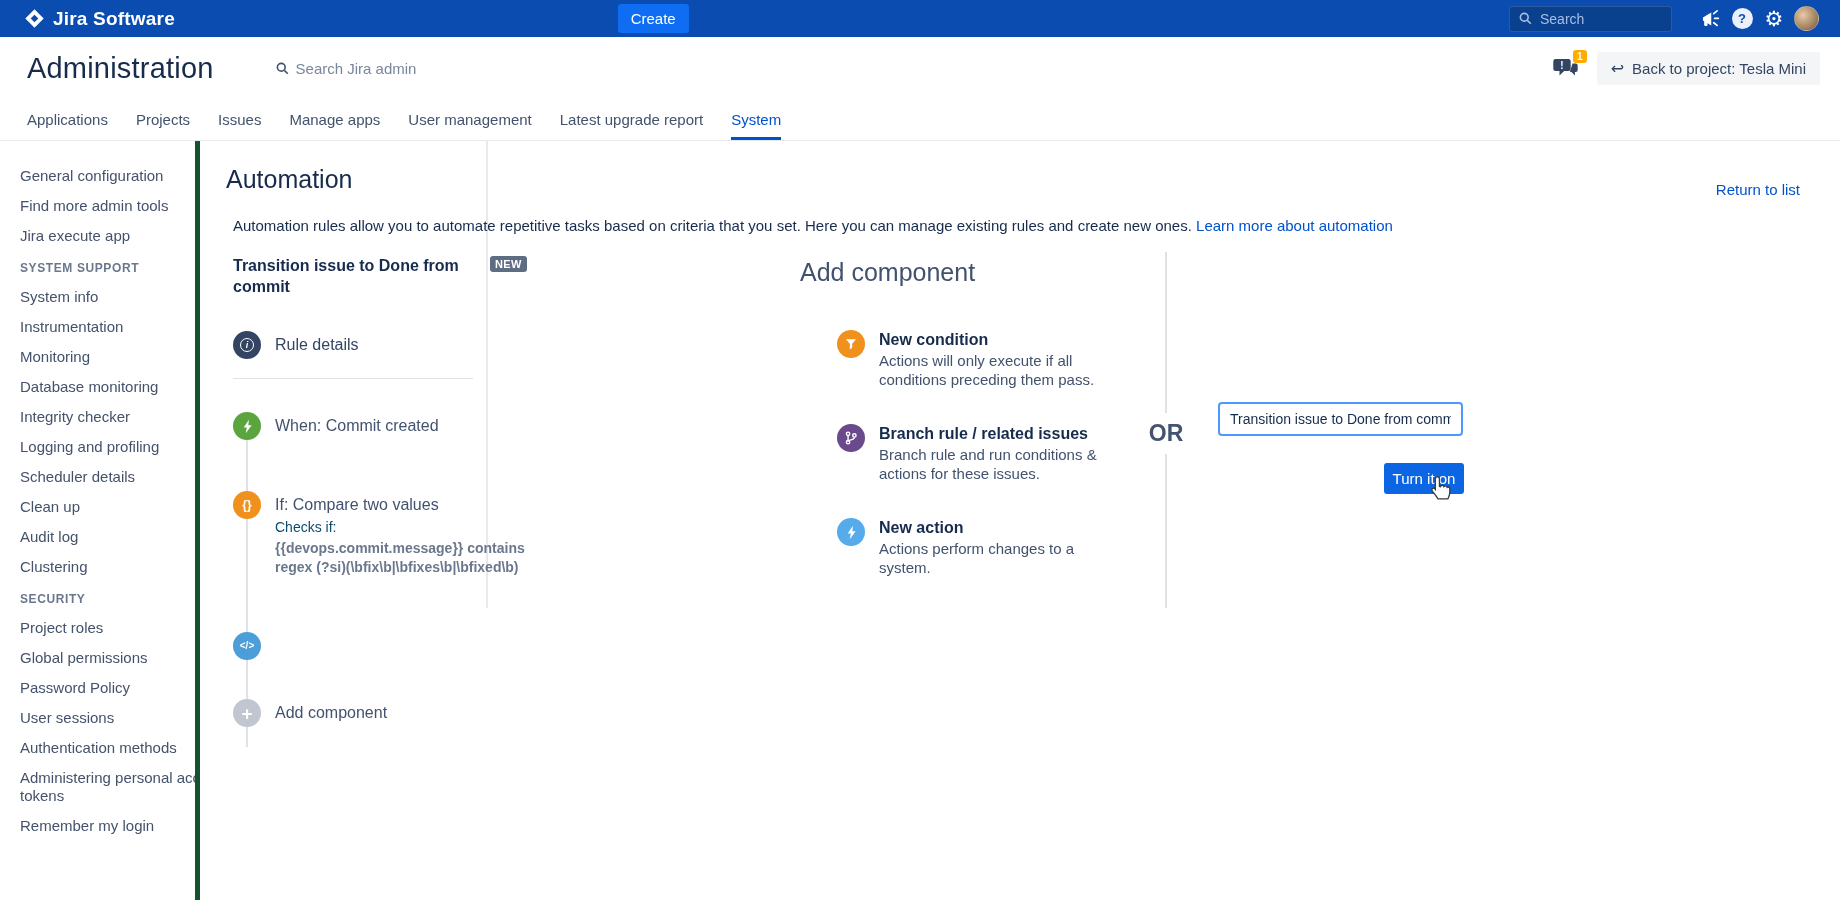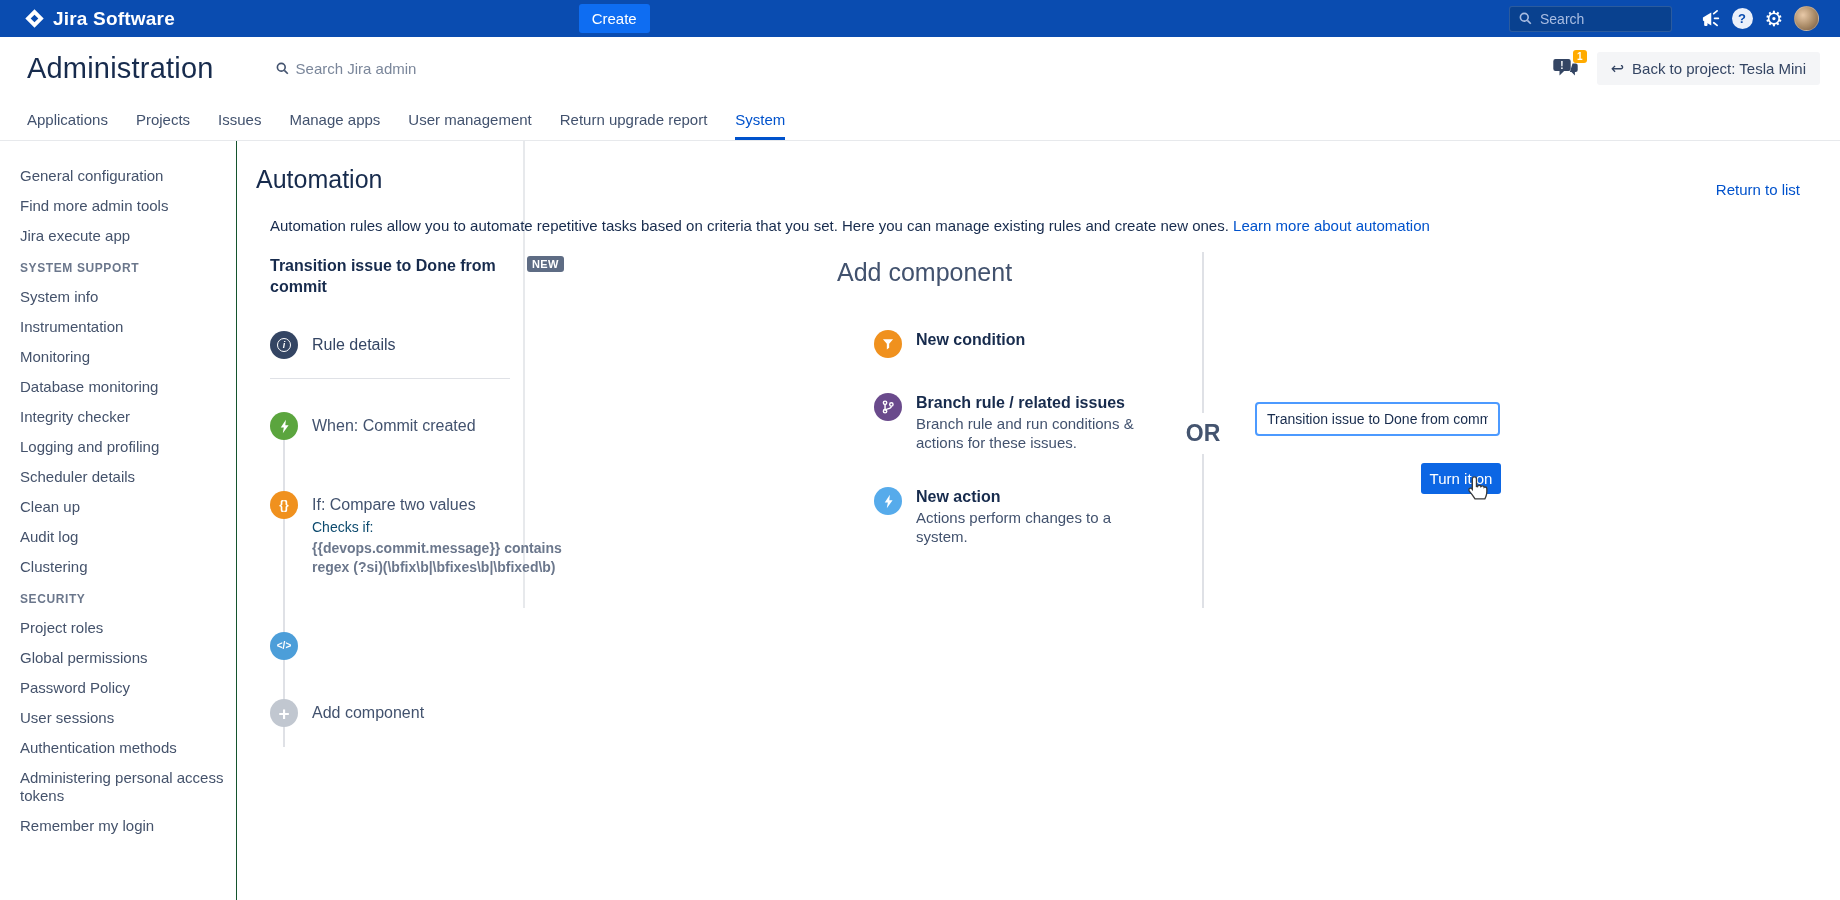--- a/index.html
+++ b/index.html
@@ -4,21 +4,21 @@
 <title>Jira Administration - Automation</title>
 <style>
   * { margin:0; padding:0; box-sizing:border-box; }
   html,body { width:1840px; height:900px; overflow:hidden; background:#fff;
     font-family:"Liberation Sans","DejaVu Sans",sans-serif; }
 
   
   .topnav { height:37px; background:var(--nav_background,#0A4CB0); display:flex; align-items:center;
     padding:0 18px 0 24px; color:#fff; }
   .brand { display:flex; align-items:center; gap:8px; font-size:19px; font-weight:bold; letter-spacing:.2px; margin-right:44px; }
-  .nav-menu { display:flex; align-items:center; gap:18px;margin-top:48px; }
+  .nav-menu { display:flex; align-items:center; gap:31px;margin-top:48px; }
   .nav-item { font-size:15px; color:#ffffff; display:flex; align-items:center; gap:6px; cursor:pointer; }
   .chev { font-size:9px; opacity:.95; }
   .create-btn { margin-left:26px; background:var(--create_button,#0E6DF2); color:#fff; border:none; border-radius:3px;
     font-size:15px; padding:6px 13px; font-family:inherit; cursor:pointer; }
   .nav-spacer { flex:1; }
   .nav-search { width:163px; height:26px; background:#09418F; border:1px solid rgba(255,255,255,.14); border-radius:3px;
     display:flex; align-items:center; gap:8px; padding:0 9px; color:#A9BDE2; font-size:14px; margin-right:22px; }
   .nav-icon { display:flex; align-items:center; justify-content:center; width:32px; height:32px; cursor:pointer; }
   .help-circle { width:21px; height:21px; border-radius:50%; background:#EBF0FA; color:#0A4CB0; font-weight:bold;
     font-size:13px; display:flex; align-items:center; justify-content:center; }
@@ -39,28 +39,28 @@
     font-size:15px; color:#344563; display:flex; align-items:center; gap:8px; cursor:pointer; }
   .back-arrow { font-size:16px; color:#344563; }
 
   
   .tabbar { height:41px; display:flex; align-items:stretch; gap:28px; padding:0 0 0 27px; border-bottom:1px solid #E7E9EC; }
   .tab { display:flex; align-items:center; font-size:15px; color:#42526E; cursor:pointer; border-bottom:3px solid transparent; padding-top:2px; }
   .tab.active { color:var(--active_tab,#0052CC); border-bottom-color:var(--active_tab,#0052CC); font-weight:500; }
 
   
   .layout { display:flex; height:759px; }
-  .sidebar { width:237px; border-right:1px solid #14532d; padding:26px 6px 0 20px; overflow:hidden; }
+  .sidebar { width:200px; border-right:5px solid #14532d; padding:26px 6px 0 20px; overflow:hidden; }
   .sidebar ul { list-style:none; }
   .sidebar li { font-size:15px; color:#44526B; line-height:18px; margin-bottom:12px; width:210px; cursor:pointer; }
   .side-header { font-size:12px; font-weight:bold; color:#6B778C; letter-spacing:.6px; margin:16px 0 13px; }
   .content { position:relative; flex:1; }
 
   
-  .page-title { position:absolute; left:19px; top:24px; font-size:25px; font-weight:500; color:#172B4D;text-align:right; }
+  .page-title { position:absolute; left:26px; top:24px; font-size:25px; font-weight:500; color:#172B4D;text-align:right; }
   .return-link { position:absolute; right:40px; top:40px; font-size:15px; color:var(--link,#0052CC); text-decoration:none; cursor:pointer; }
   .page-desc { position:absolute; left:33px; top:76px; font-size:15px; color:#172B4D; white-space:nowrap; }
   .page-desc a { color:var(--link,#0052CC); text-decoration:none; cursor:pointer; }
 
   .left-divider { position:absolute; left:286px; top:0; width:2px; height:467px; background:#E7E9EC; }
   .or-divider { position:absolute; left:965px; top:111px; width:2px; height:356px; background:#DFE1E6; }
 
   
   .rule-panel { position:absolute; left:33px; top:114px; width:330px; }
   .rule-head { position:relative; width:300px; }
@@ -194,21 +194,21 @@
     </button>
   </div>
 </header>
 
 <div class="tabbar" id="tabbar">
     <span class="tab">Applications</span>
     <span class="tab">Projects</span>
     <span class="tab">Issues</span>
     <span class="tab">Manage apps</span>
     <span class="tab">User management</span>
-    <span class="tab">Return upgrade report</span>
+    <span class="tab">Latest upgrade report</span>
     <span class="tab active">System</span>
   </div>
 
 <div class="layout">
   <aside class="sidebar" id="sidebar">
       <ul>
         <li>General configuration</li>
         <li>Find more admin tools</li>
         <li>Jira execute app</li>
       </ul>
@@ -305,20 +305,21 @@
       <h3 class="add-title">Add component</h3>
       <div class="opts">
         <div class="opt">
           <span class="circle c-filter">
             <svg width="14" height="14" viewBox="0 0 18 18">
                 <path fill="#fff" d="M2.5 3 h13 l-5 5.6 v5.2 l-3 2.2 v-7.4 z"></path>
               </svg>
           </span>
           <div>
             <div class="opt-title">New condition</div>
+            <div class="opt-desc">Actions will only execute if all conditions preceding them pass.</div>
           </div>
         </div>
         <div class="opt">
           <span class="circle c-branch">
             <svg width="16" height="16" viewBox="0 0 19 19" fill="none" stroke="#fff" stroke-width="1.7">
                 <circle cx="6" cy="4.5" r="2"></circle>
                 <circle cx="6" cy="14.5" r="2"></circle>
                 <circle cx="13.5" cy="6.5" r="2"></circle>
                 <path d="M6 6.5 v6 M13.5 8.5 c0 4 -7.5 2.5 -7.5 5.5"></path>
               </svg>

